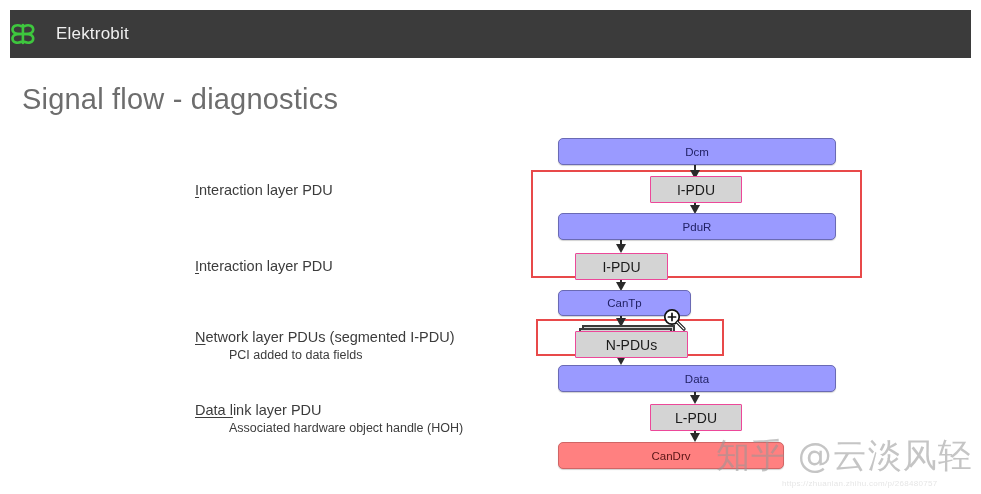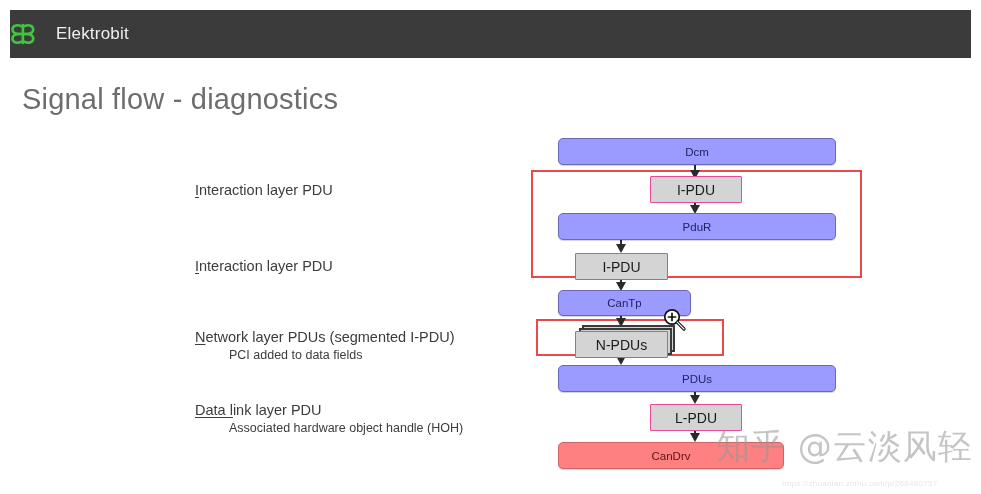--- a/index.html
+++ b/index.html
@@ -169,21 +169,21 @@
     left: 662px;
     top: 307px;
     width: 26px;
     height: 26px;
   }
 
   
   #watermark {
     position: absolute;
     left: 716px;
-    top: 424px;
+    top: 433px;
     font-size: 34px;
     color: rgba(150,150,150,0.55);
     white-space: nowrap;
     font-family: "DejaVu Sans", sans-serif;
     letter-spacing: 1px;
   }
   #watermark-url {
     position: absolute;
     left: 782px;
     top: 479px;
@@ -263,26 +263,26 @@
   <div class="node pdu" style="left:575px; top:253px; width:93px; height:27px;">
     <span>I-PDU</span>
   </div>
 
   <div class="node module" style="left:558px; top:290px; width:133px; height:26px;">
     <span>CanTp</span>
   </div>
 
   <div class="stack-back" style="left:582px; top:325px; width:93px; height:27px;"></div>
   <div class="stack-back" style="left:579px; top:328px; width:93px; height:27px;"></div>
-  <div class="node pdu" style="left:575px; top:331px; width:93px; height:27px;">
+  <div class="node pdu" style="left:575px; top:331px; width:113px; height:27px;">
     <span>N-PDUs</span>
   </div>
 
   <div class="node module" style="left:558px; top:365px; width:278px; height:27px;">
-    <span>PDUs</span>
+    <span>Data</span>
   </div>
 
   <div class="node pdu" style="left:650px; top:404px; width:92px; height:27px;">
     <span>L-PDU</span>
   </div>
 
   <div class="node driver" style="left:558px; top:442px; width:226px; height:27px;">
     <span>CanDrv</span>
   </div>
 </div>

